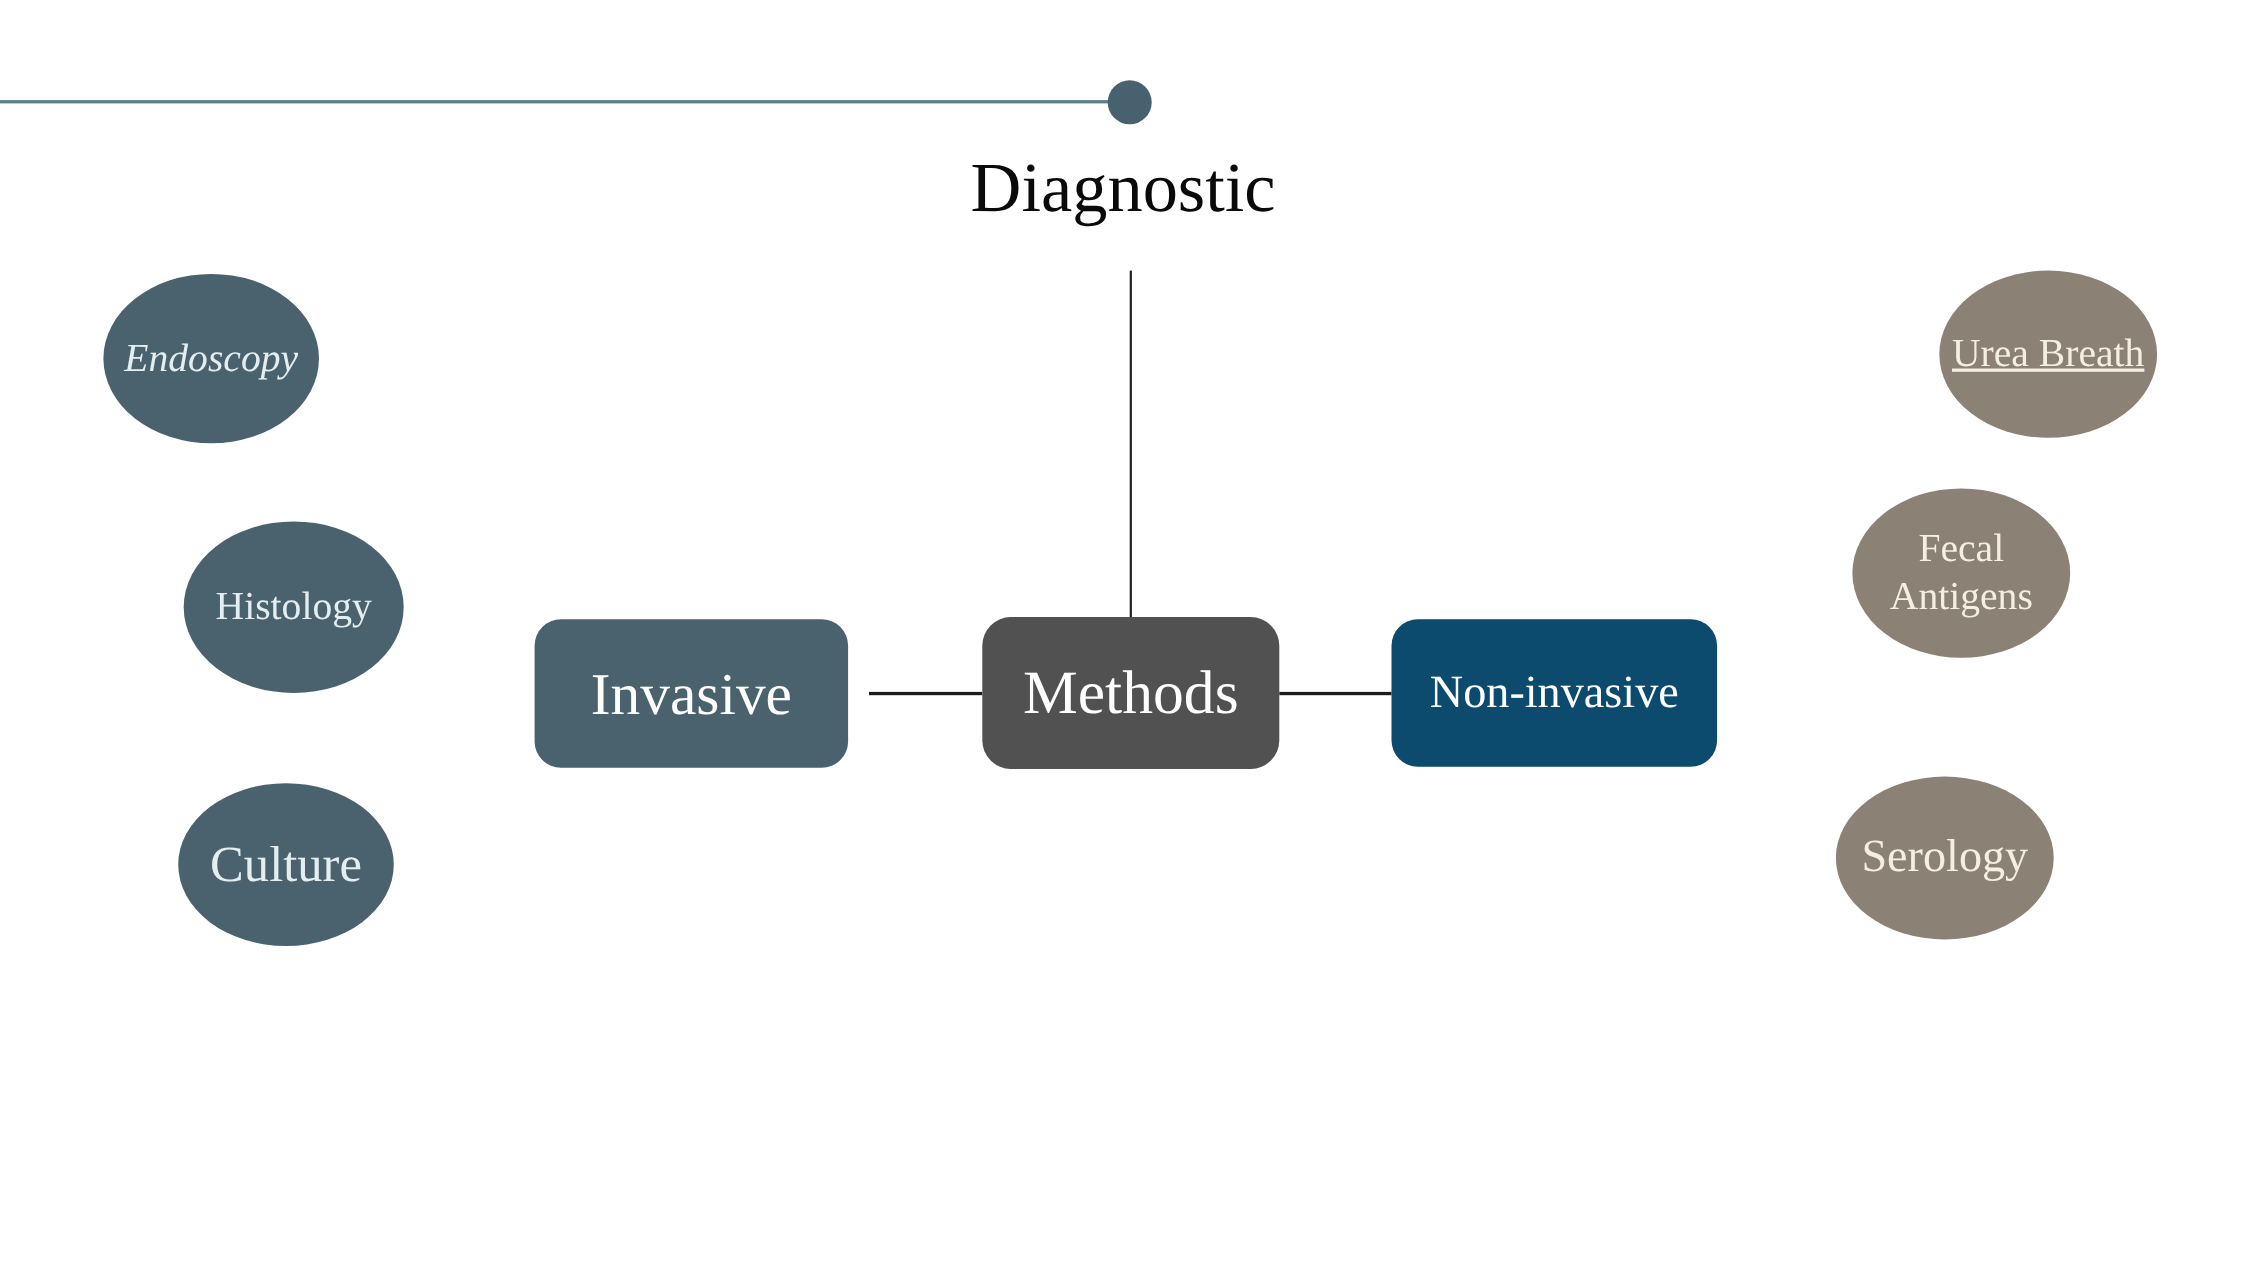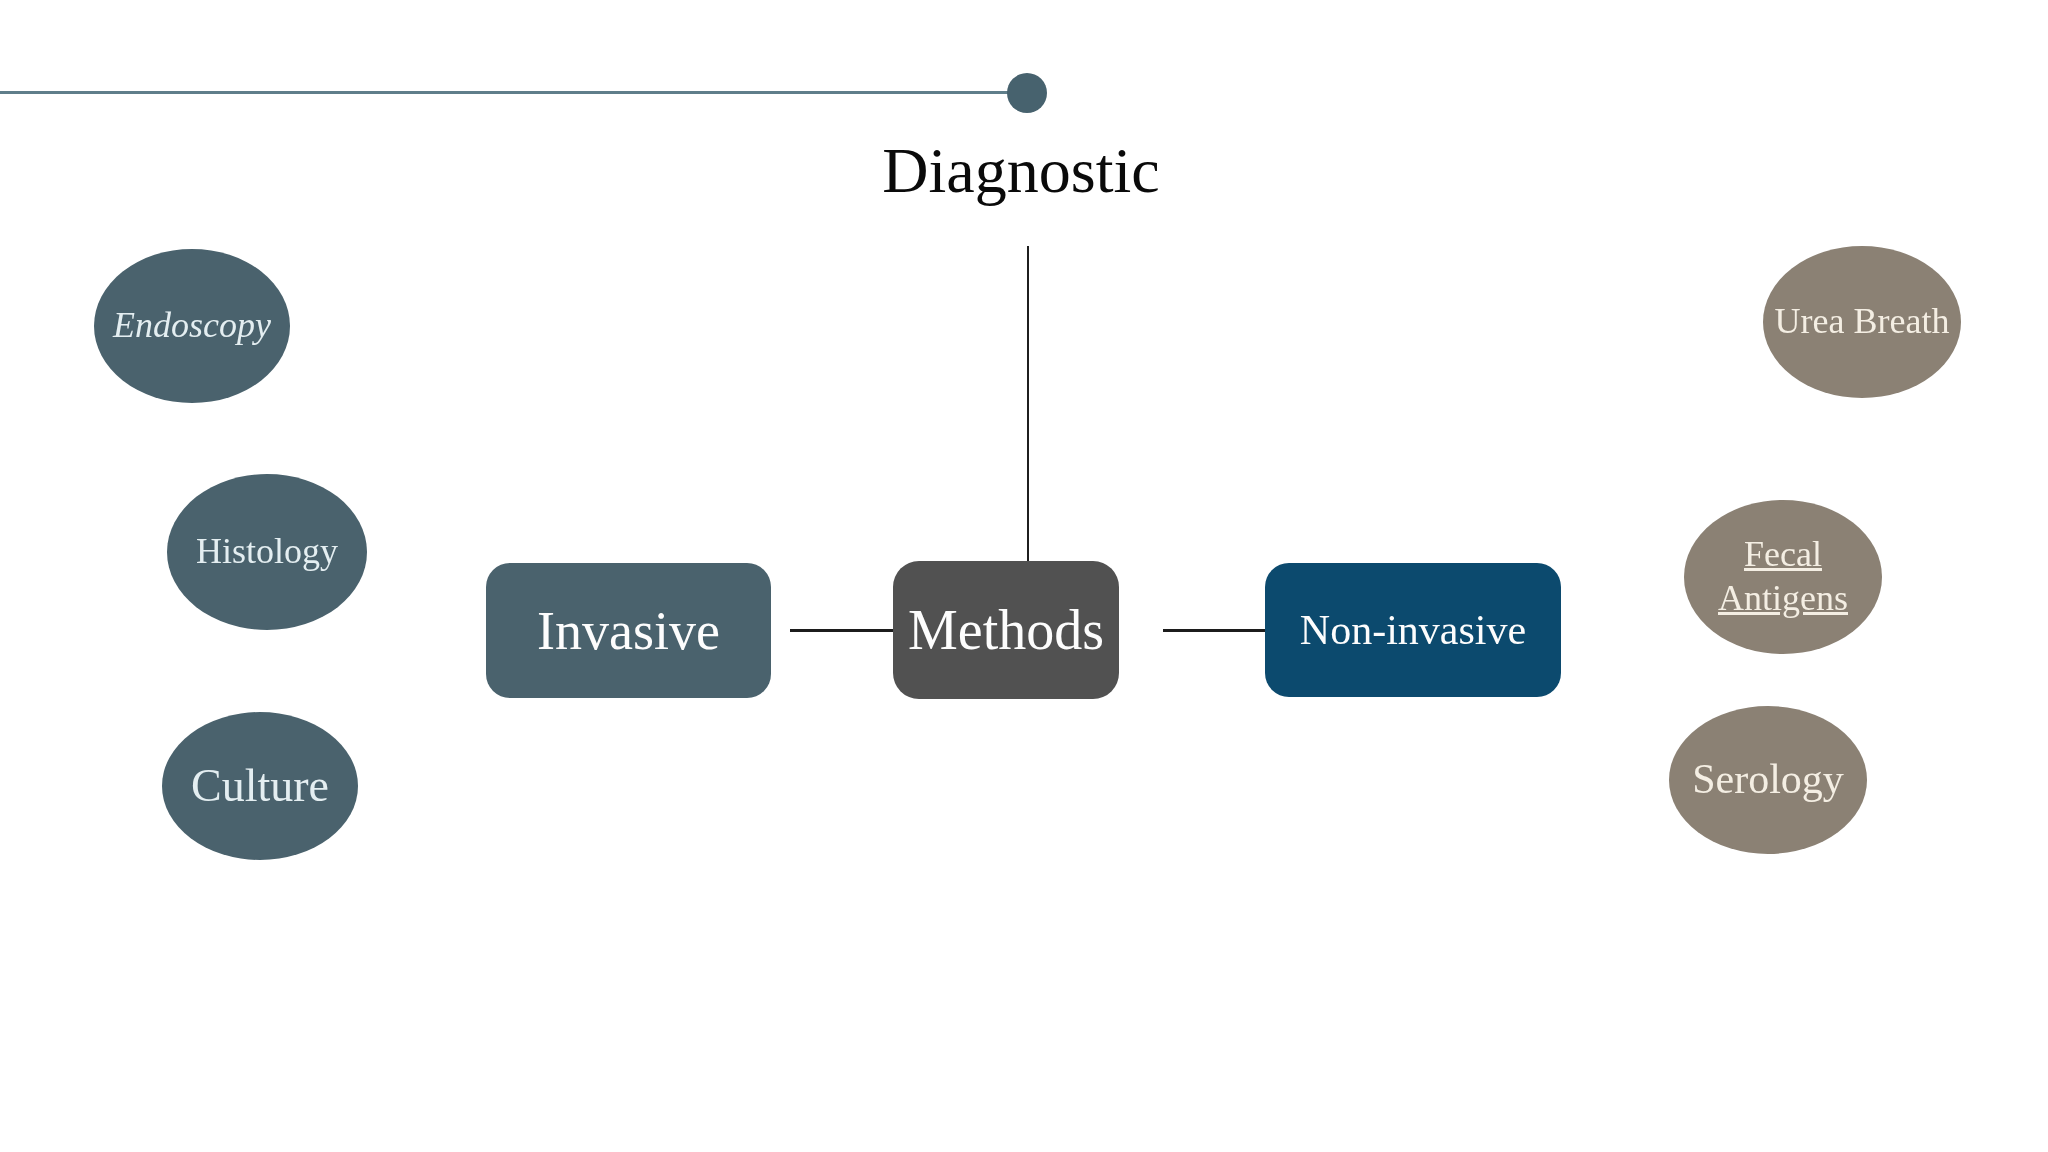--- a/index.html
+++ b/index.html
@@ -19,35 +19,35 @@
   .v-line{position:absolute;left:1027px;top:246px;width:2px;height:317px;background:#1f1f1f;}
   .h-line{position:absolute;top:629px;height:3px;background:#1c1c1c;}
   .h-line.left{left:790px;width:103px;}
   .h-line.right{left:1163px;width:102px;}
   
   .node-box{
     position:absolute;display:flex;align-items:center;justify-content:center;
     color:#fdfdfd;white-space:nowrap;
   }
   .box-invasive{left:486px;top:563px;width:285px;height:135px;border-radius:24px;background:#4a626d;font-size:54px;}
-  .box-methods{left:893px;top:561px;width:226px;height:138px;border-radius:26px;background:#515151;font-size:56px;}
+  .box-methods{left:893px;top:561px;width:270px;height:138px;border-radius:26px;background:#515151;font-size:56px;}
   .box-noninvasive{left:1265px;top:563px;width:296px;height:134px;border-radius:24px;background:#0c4a6e;font-size:42px;}
   
   .ellipse{
     position:absolute;border-radius:50%;display:flex;align-items:center;justify-content:center;
     text-align:center;white-space:pre;line-height:1.22;
   }
   .ellipse.teal{background:#4a626d;color:#e4eef1;}
   .ellipse.taupe{background:#8b8174;color:#f4eee3;}
   .e-endoscopy{left:94px;top:249px;width:196px;height:154px;font-size:36px;font-style:italic;}
   .e-histology{left:167px;top:474px;width:200px;height:156px;font-size:36px;text-align:center;}
   .e-culture{left:162px;top:712px;width:196px;height:148px;font-size:46px;}
   .e-rapidurease{left:81px;top:950px;width:198px;height:144px;font-size:33px;}
-  .e-ureabreath{left:1763px;top:246px;width:198px;height:152px;font-size:36px;}
-  .e-fecalantigens{left:1684px;top:500px;width:198px;height:154px;font-size:36px;text-decoration:underline;}
+  .e-ureabreath{left:1763px;top:246px;width:198px;height:152px;font-size:36px;text-decoration:underline;}
+  .e-fecalantigens{left:1684px;top:444px;width:198px;height:154px;font-size:36px;}
   .e-serology{left:1669px;top:706px;width:198px;height:148px;font-size:42px;}
   .e-moleculartesting{left:1762px;top:940px;width:200px;height:154px;font-size:36px;}
 </style>
 </head>
 <body>
 
 <div class="canvas">
 
   <div class="top-rule"></div>
   <div class="top-dot"></div>

